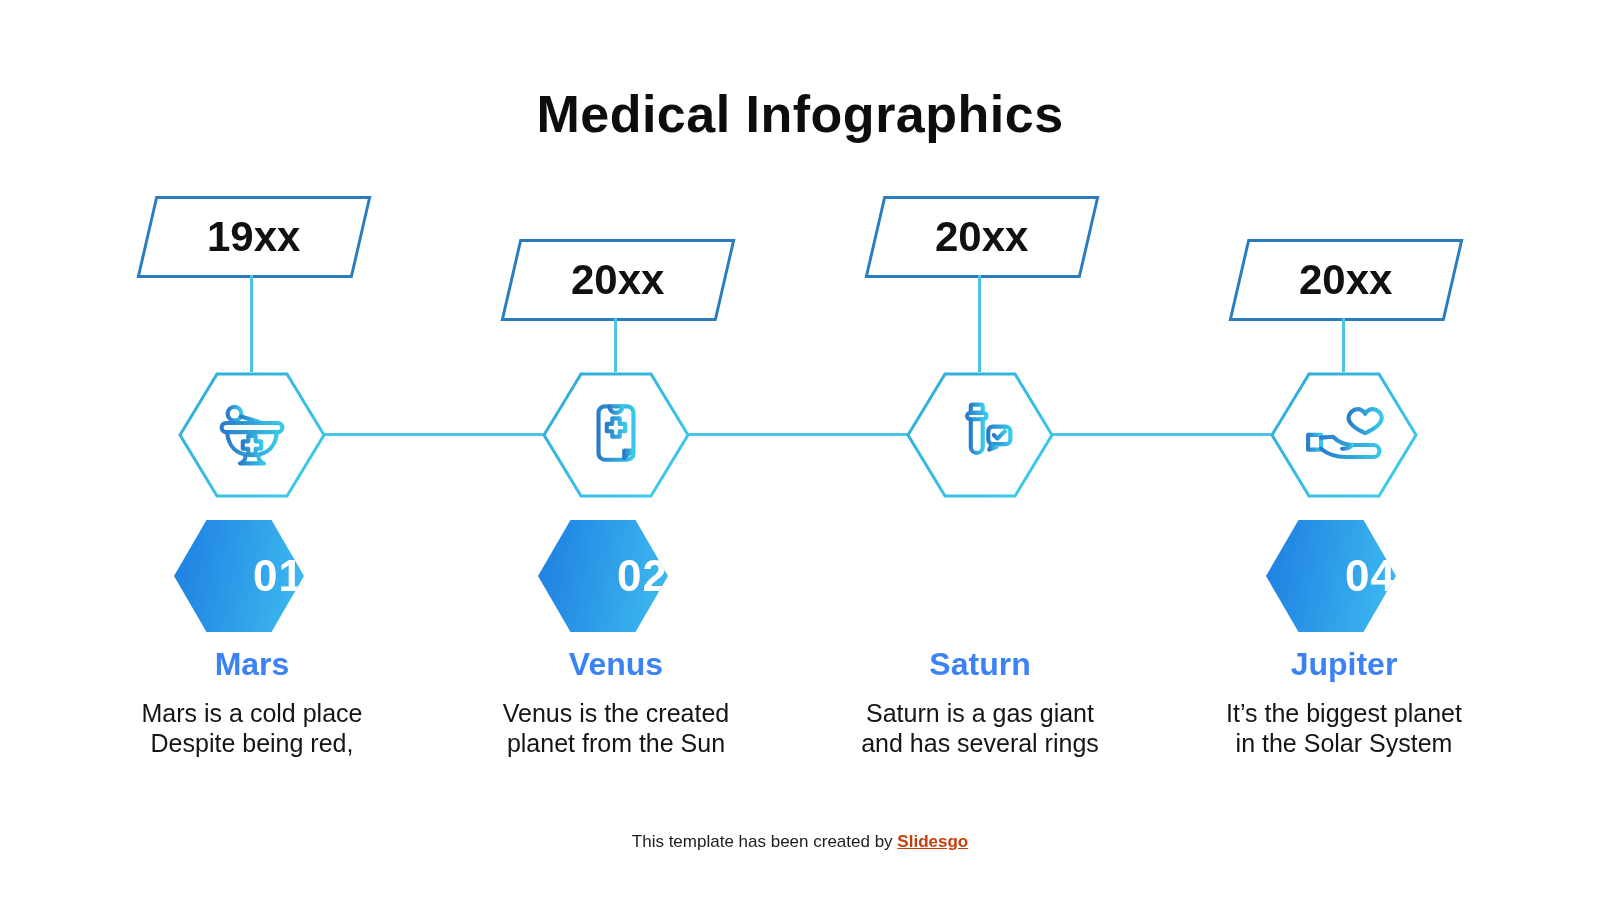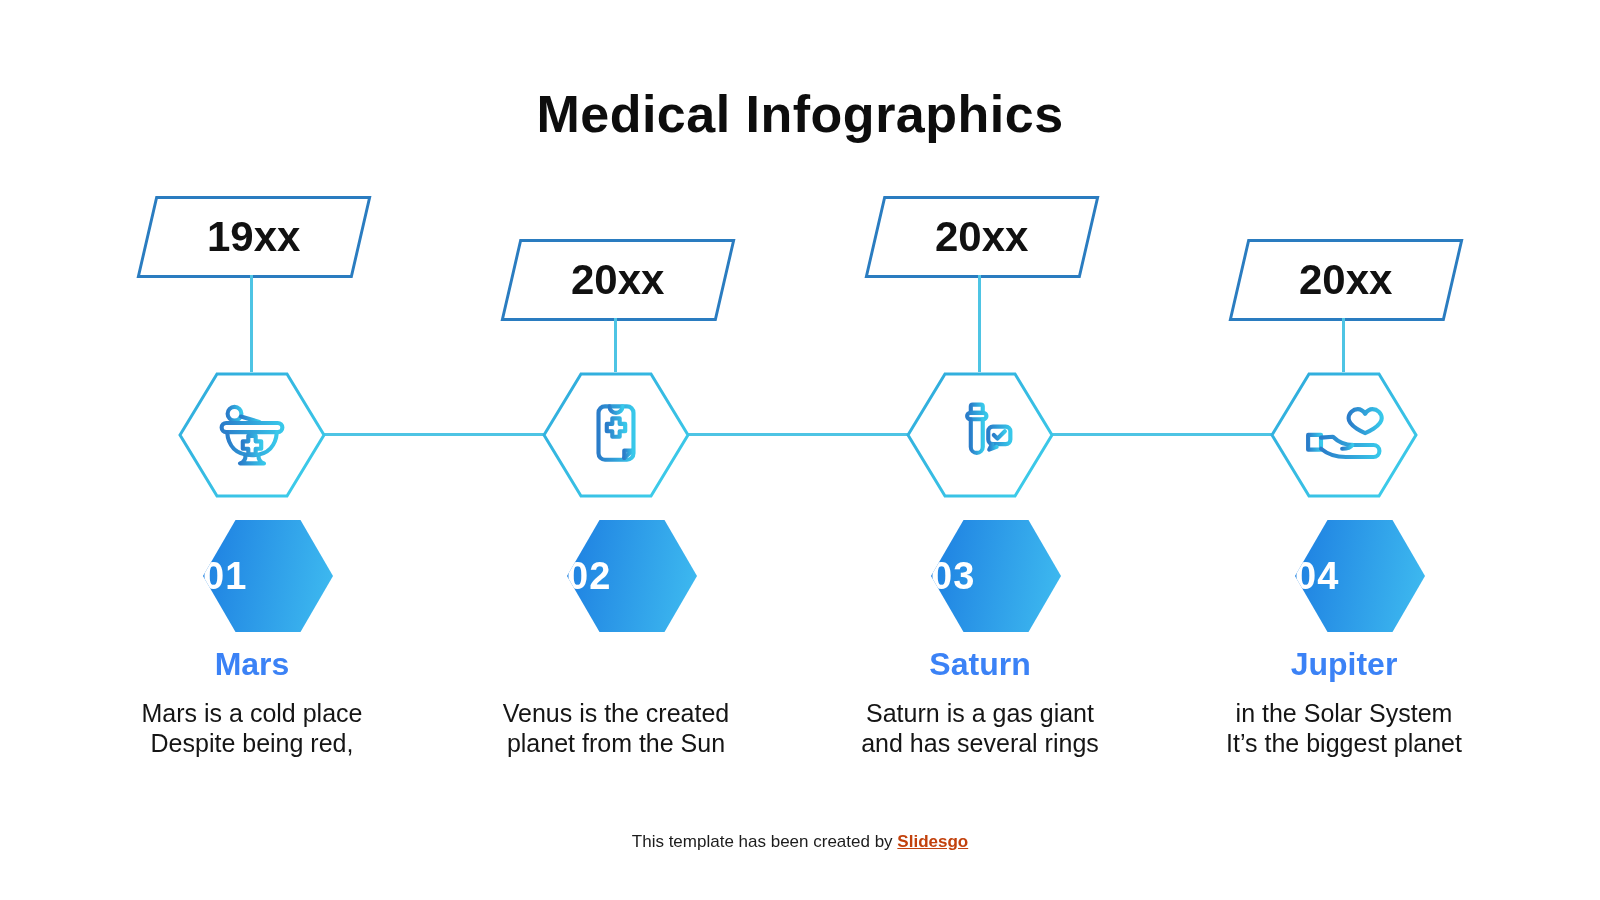--- a/index.html
+++ b/index.html
@@ -50,26 +50,26 @@
 
   .h-line {
     position: absolute; top: 433px; height: 3px;
     background: #4ec4e4;
   }
   .h-line-1 { left: 324px;  width: 220px; }
   .h-line-2 { left: 688px;  width: 220px; }
   .h-line-3 { left: 1052px; width: 220px; }
 
   .num-hex {
-    position: absolute; left: 121px; top: 520px;
+    position: absolute; left: 92px; top: 520px;
     width: 130px; height: 112px;
     clip-path: polygon(25% 0%, 75% 0%, 100% 50%, 75% 100%, 25% 100%, 0% 50%);
     background: linear-gradient(100deg, #1d7ee1 0%, #3fbcf0 100%);
-    display: flex; align-items: center; justify-content: flex-start;
-    color: #ffffff; font-size: 38px; font-weight: 700; letter-spacing: 1px;
+    display: flex; align-items: center; justify-content: flex-end;
+    color: #ffffff; font-size: 44px; font-weight: 700; letter-spacing: 1px;
   }
 
   .planet-name {
     position: absolute; top: 646px; left: 0; width: 100%;
     text-align: center;
     font-size: 32px; font-weight: 700; color: #3b82f6;
   }
 
   .planet-desc {
     position: absolute; top: 698px; left: -10px; width: 360px;
@@ -152,20 +152,21 @@
       <rect x="31" y="20" width="38" height="58" rx="7"></rect>
       <path d="M43 20 a7 7 0 0 0 14 0"></path>
       <path d="M46 33 h8 v6 h6 v8 h-6 v6 h-8 v-6 h-6 v-8 h6 Z"></path>
       <path d="M42 61 L59 61"></path>
       <path d="M59 76 L59 68 L68 68"></path>
       <path d="M59 76 L68 68"></path>
     </svg>
     <div class="num-hex">
       <span>02</span>
     </div>
+    <div class="planet-name">Venus</div>
     <div class="planet-desc">
       <div>Venus is the created</div>
       <div>planet from the Sun</div>
     </div>
   </div>
 
   <div class="item item-3 year-high">
     <div class="year-box">
       <span class="year-label">20xx</span>
     </div>
@@ -176,23 +177,20 @@
     <svg class="icon hex-icon" width="92" height="92" viewBox="0 0 100 100">
       <rect x="40" y="18" width="13" height="9" rx="2"></rect>
       <rect x="36" y="27" width="21" height="7" rx="3.5"></rect>
       <path d="M40 34 V64 a6.5 6.5 0 0 0 13 0 V34"></path>
       <path d="M40 48 h6"></path>
       <path d="M40 54 h6"></path>
       <rect x="59" y="42" width="24" height="19" rx="5"></rect>
       <path d="M63 61 l-3 6 l8 -3"></path>
       <polyline points="65,51 69,55 77,47"></polyline>
     </svg>
-    <div class="num-hex">
-      <span>03</span>
-    </div>
     <div class="planet-name">Saturn</div>
     <div class="planet-desc">
       <div>Saturn is a gas giant</div>
       <div>and has several rings</div>
     </div>
   </div>
 
   <div class="item item-4 year-low">
     <div class="year-box">
       <span class="year-label">20xx</span>
@@ -205,22 +203,22 @@
       <path d="M55 33 c0-6 5-10 10-10 c4 0 6 2 8 5 c2-3 4-5 8-5 c5 0 10 4 10 10 c0 9-18 16-18 16 s-18-7-18-16 Z"></path>
       <rect x="11" y="51" width="14" height="16"></rect>
       <path d="M25 54 L38 53 C44 59 52 62 60 62 L82 62 A6.5 6.5 0 0 1 82 75 L52 75 C40 75 31 71 25 66"></path>
       <path d="M48 66 c5 0 9-1 11-4"></path>
     </svg>
     <div class="num-hex">
       <span>04</span>
     </div>
     <div class="planet-name">Jupiter</div>
     <div class="planet-desc">
+      <div>It’s the biggest planet</div>
       <div>in the Solar System</div>
-      <div>It’s the biggest planet</div>
     </div>
   </div>
 
   <div class="footer">
     <span>This template has been created by </span><span class="brand">Slidesgo</span>
   </div>
 
 </div>
 
 </body></html>

